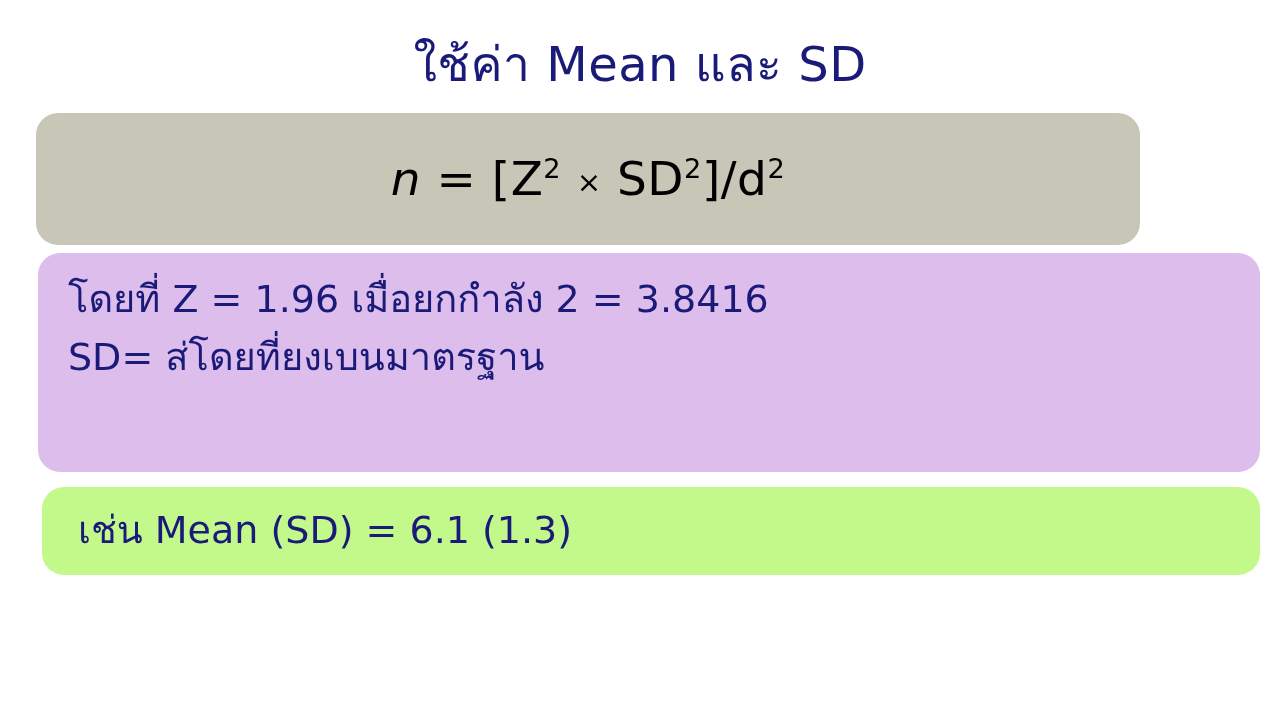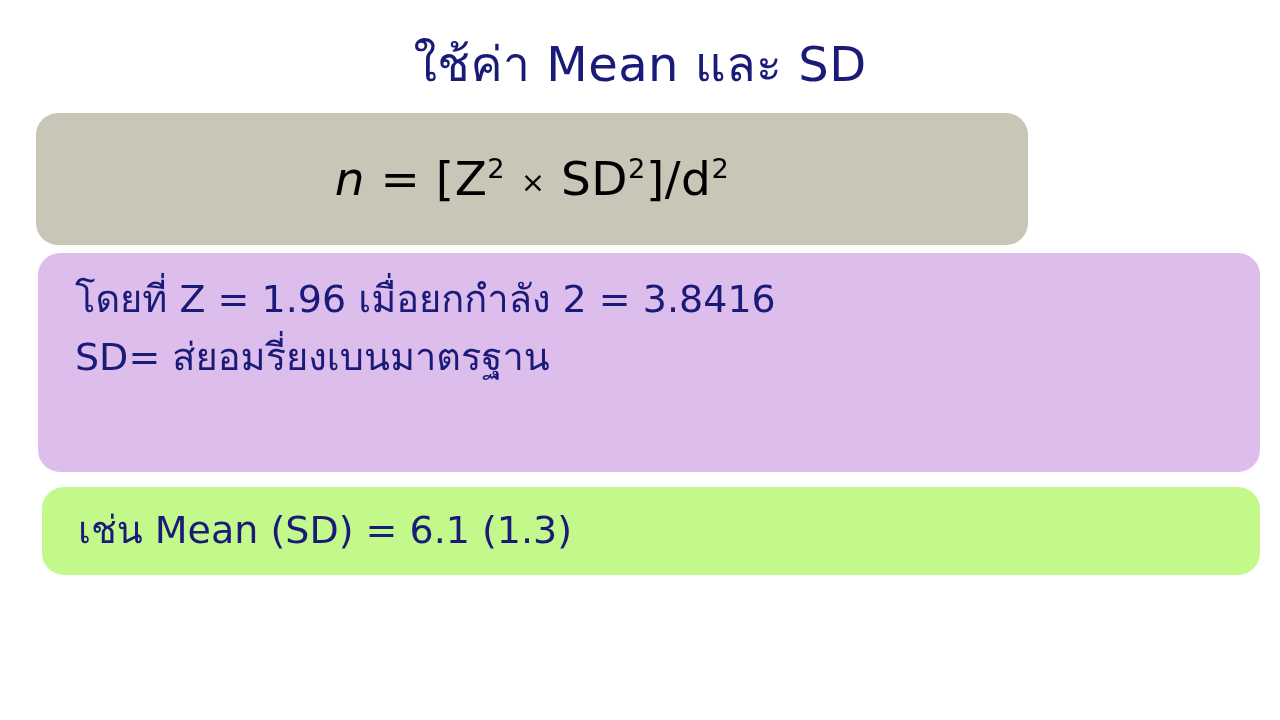--- a/index.html
+++ b/index.html
@@ -40,21 +40,21 @@
   .panel {
     position: absolute;
     box-sizing: border-box;
     border-radius: 22px;
   }
 
   
   .panel-formula {
     left: 36px;
     top: 113px;
-    width: 992px;
+    width: 1104px;
     height: 132px;
     background: #c8c6b7;
     display: flex;
     align-items: center;
     justify-content: center;
   }
   .formula {
     color: #000000;
     font-size: 47px;
     line-height: 1.1;
@@ -81,21 +81,20 @@
     width: 1222px;
     height: 219px;
     background: #ddbdec;
     padding: 18px 0 0 30px;
   }
   .def-line {
     color: #1a1a78;
     font-size: 38px;
     line-height: 1.52;
     white-space: nowrap;
-    margin-left: 7px;
   }
   .def-line.italic {
     font-style: italic;
   }
 
   
   .panel-example {
     left: 42px;
     top: 487px;
     width: 1218px;
@@ -121,20 +120,20 @@
   <h1 class="slide-title">ใช้ค่า Mean และ SD</h1>
 
   <div class="panel panel-formula">
     <div class="formula">
       <span class="var">n</span><span> = [</span><span>Z</span><sup>2</sup><span> </span><span class="times">×</span><span> </span><span>SD</span><sup>2</sup><span>]/</span><span>d</span><sup>2</sup>
     </div>
   </div>
 
   <div class="panel panel-definitions">
     <div class="def-line">โดยที่ Z = 1.96 เมื่อยกกำลัง 2 = 3.8416</div>
-    <div class="def-line">SD= ส่ยอมรี่ยงเบนมาตรฐาน</div>
+    <div class="def-line">SD= ส่โดยที่ยงเบนมาตรฐาน</div>
   </div>
 
   <div class="panel panel-example">
     <div class="example-line">เช่น Mean (SD) =  6.1 (1.3)</div>
   </div>
 
 </div>
 
 </body></html>

